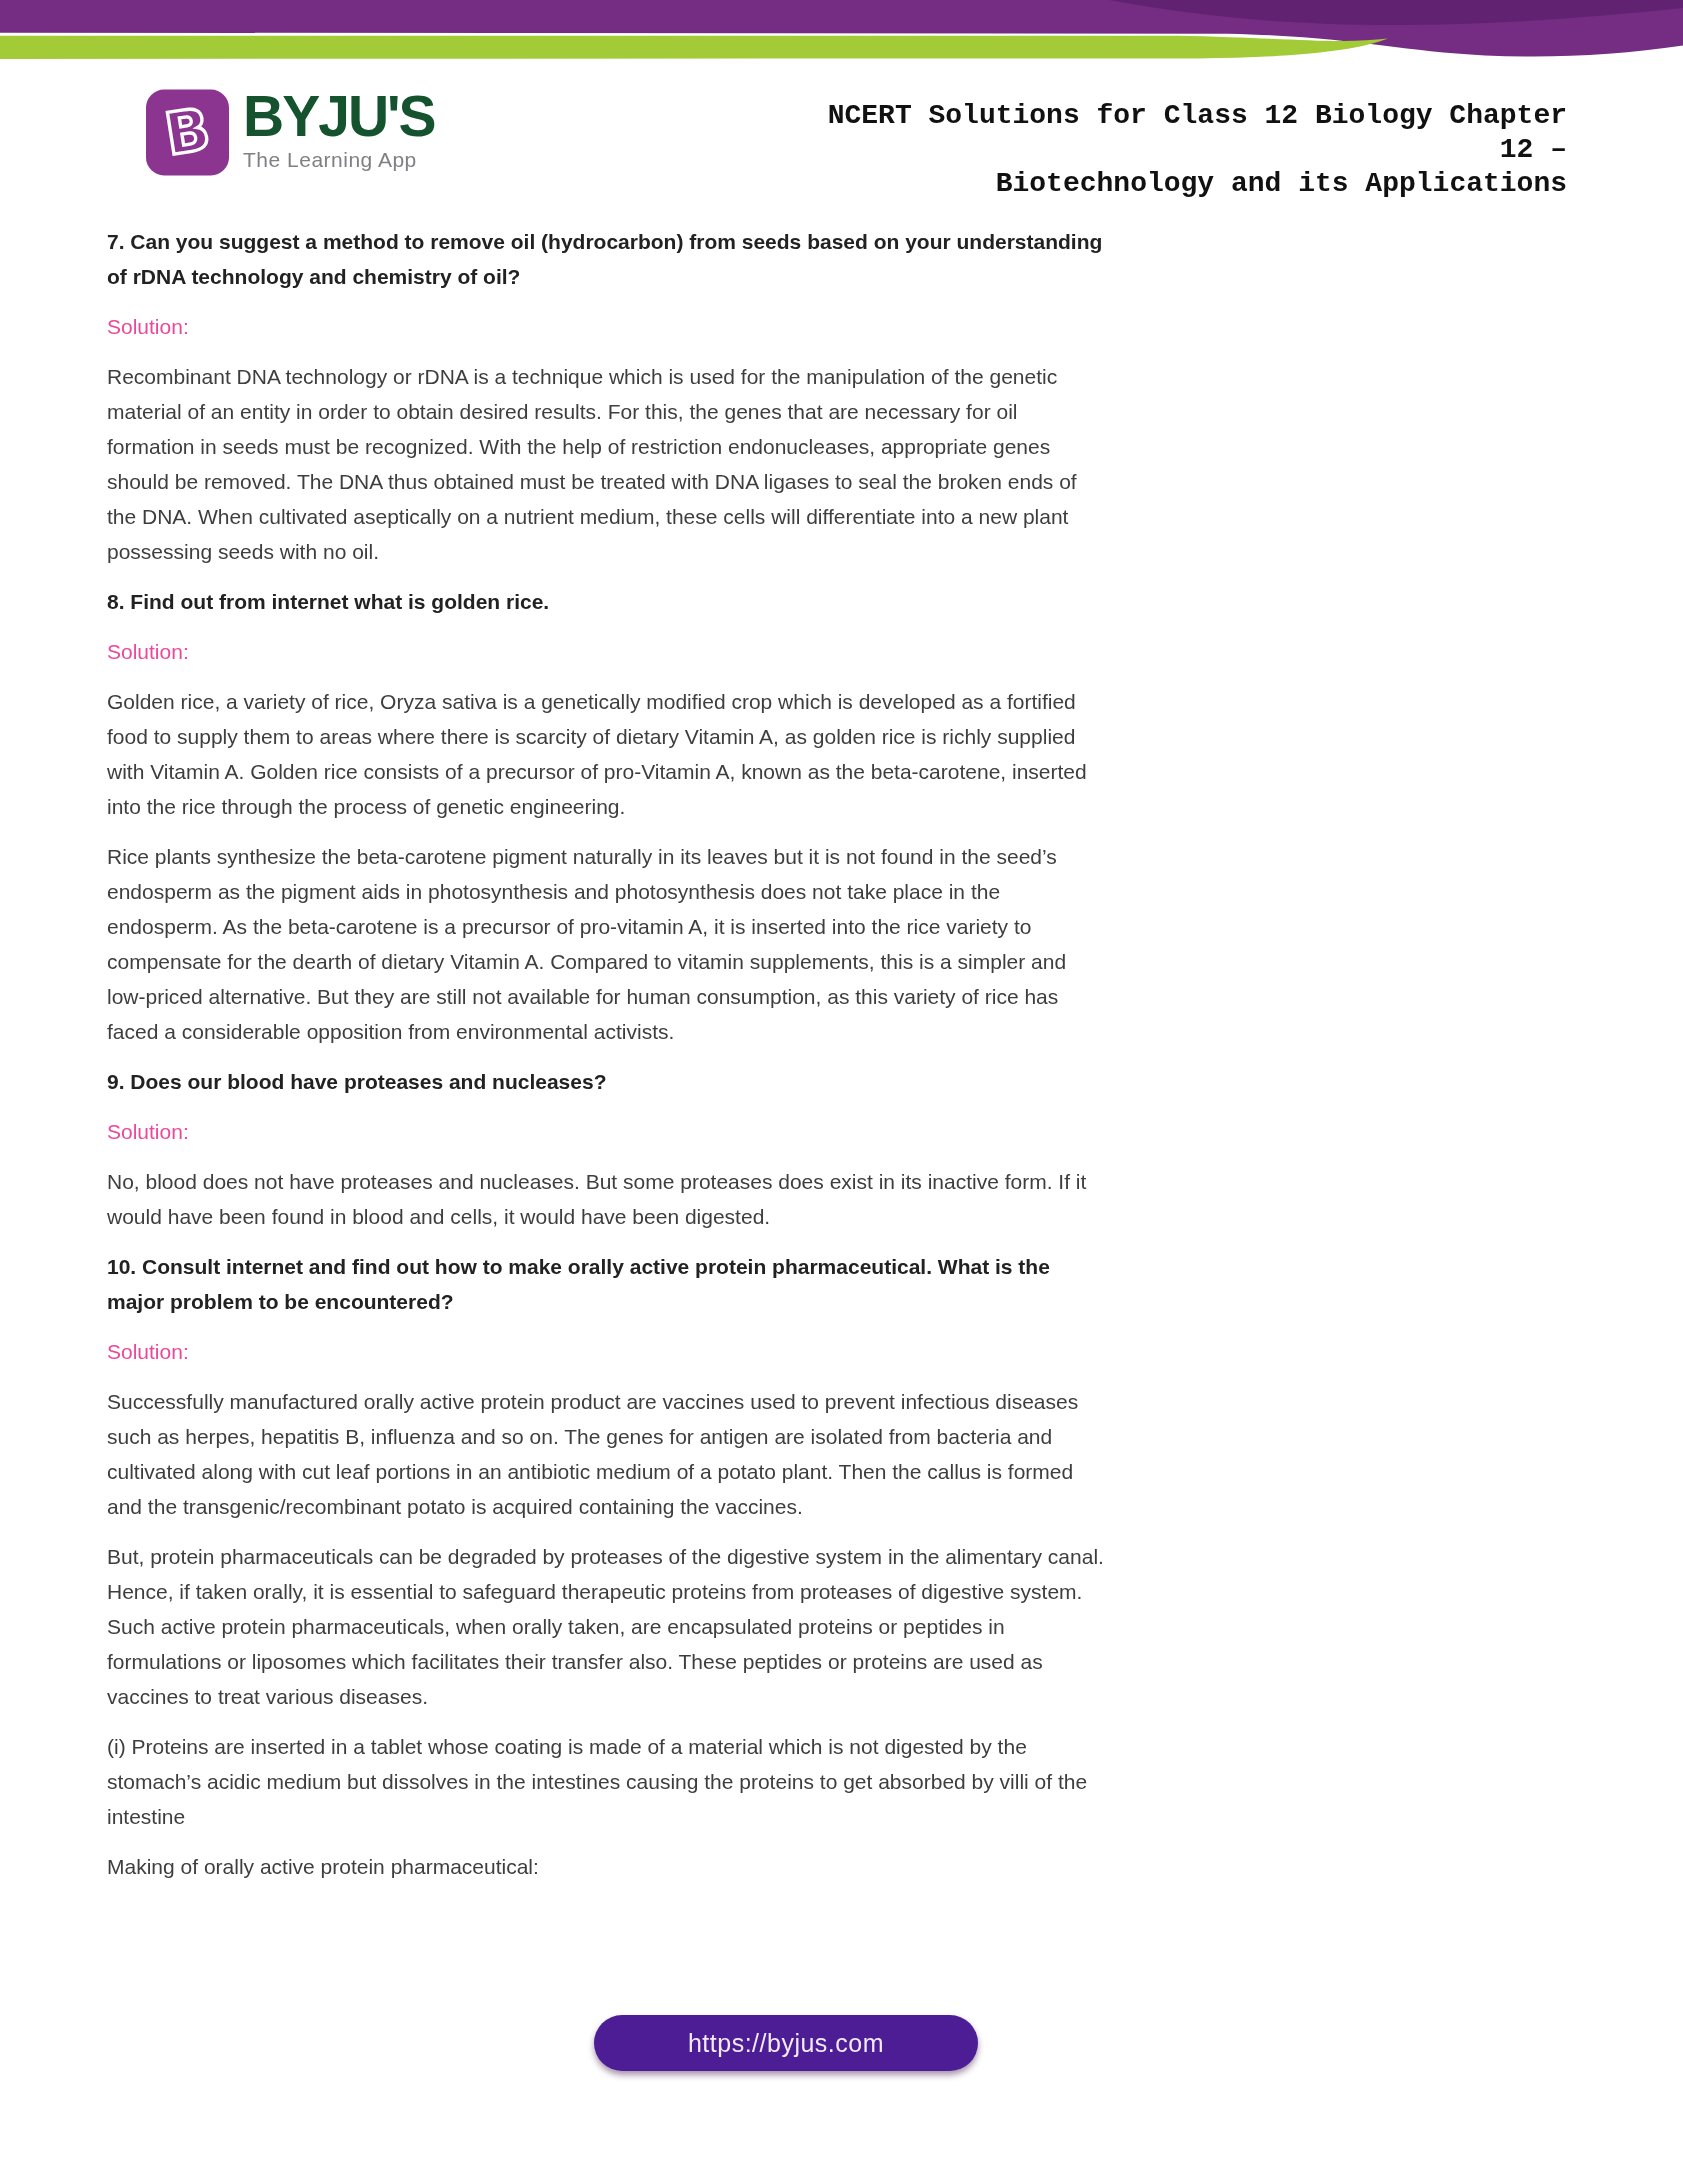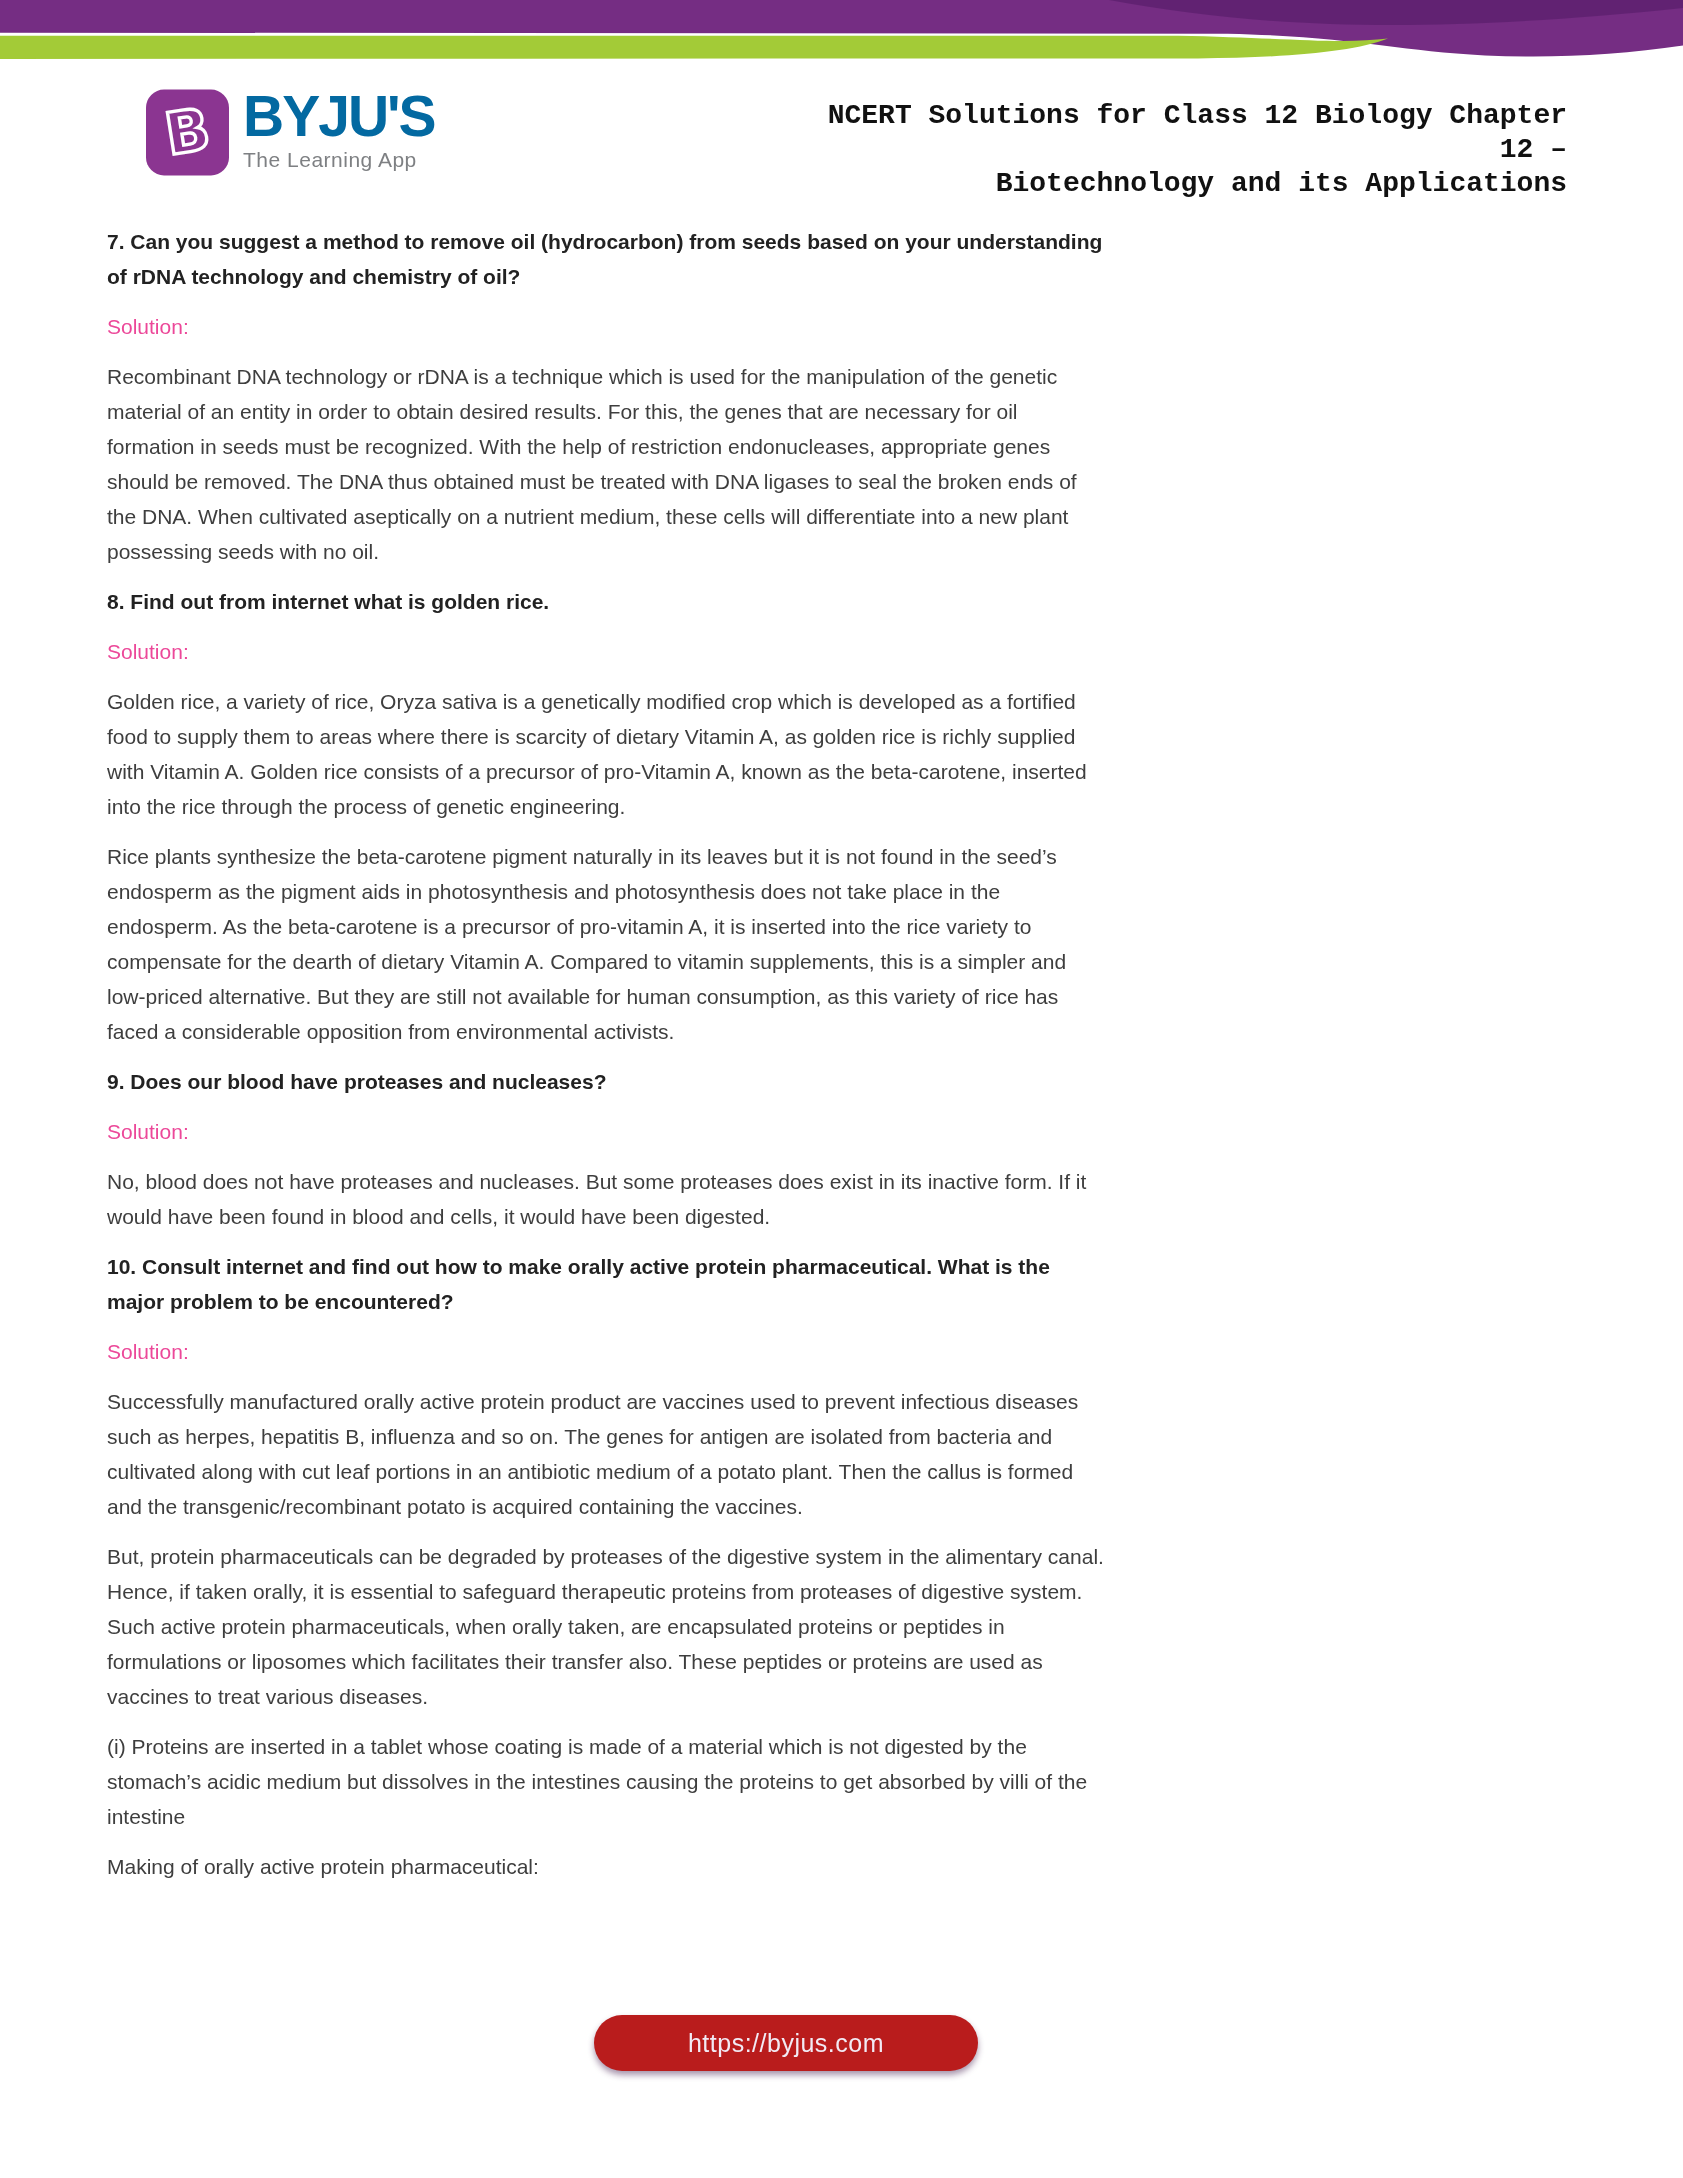--- a/index.html
+++ b/index.html
@@ -8,41 +8,41 @@
     font-family:"Liberation Sans",sans-serif;overflow:hidden;
   }
   
   .banner{position:absolute;top:0;left:0;width:1683px;height:99px;}
   
   .logo{position:absolute;top:89px;left:146px;display:flex;align-items:flex-start;}
   .logo-tile{width:83px;height:87px;}
   .logo-word{margin-left:14px;}
   .logo-text{
     font-weight:700;font-size:57px;line-height:55px;letter-spacing:-2px;
-    color:#0369a1;font-family:"Liberation Sans",sans-serif;
+    color:#14532d;font-family:"Liberation Sans",sans-serif;
   }
   .logo-tagline{font-size:21px;color:#7e8083;margin-top:4px;letter-spacing:0.5px;}
   
   .doc-title{
     position:absolute;top:99px;right:116px;width:772px;text-align:right;
     font-family:Liberation Mono, monospace;font-weight:700;font-size:28px;
     line-height:34px;color:#111111;
   }
   
   .doc-body{
     position:absolute;top:224px;left:107px;width:1002px;
     font-size:21px;line-height:35px;color:#3e3e3e;
   }
   .doc-body p{margin:0 0 15px 0;}
   .doc-body p.question{font-weight:700;color:#222222;}
   .doc-body p.label{font-weight:400;color:#ec4899;}
   
   .footer-pill{
     position:absolute;left:594px;top:2015px;width:384px;height:56px;
-    background:#b91c1c;border-radius:29px;display:flex;align-items:center;justify-content:center;
+    background:#4c1d95;border-radius:29px;display:flex;align-items:center;justify-content:center;
     box-shadow:0 4px 6px rgba(60,20,70,0.45);cursor:pointer;border:none;
   }
   .footer-pill span{color:#f2eaf4;font-size:25px;letter-spacing:0.5px;}
 </style>
 </head>
 <body>
 
 <div class="banner">
   <svg width="1683" height="99" viewBox="0 0 1700 100" preserveAspectRatio="none">
     <path fill="#752d83" d="M0,0 H1700 V46 C1634,56 1566,59 1500,56 C1408,51 1368,37 1240,34 L0,33 Z"></path>

